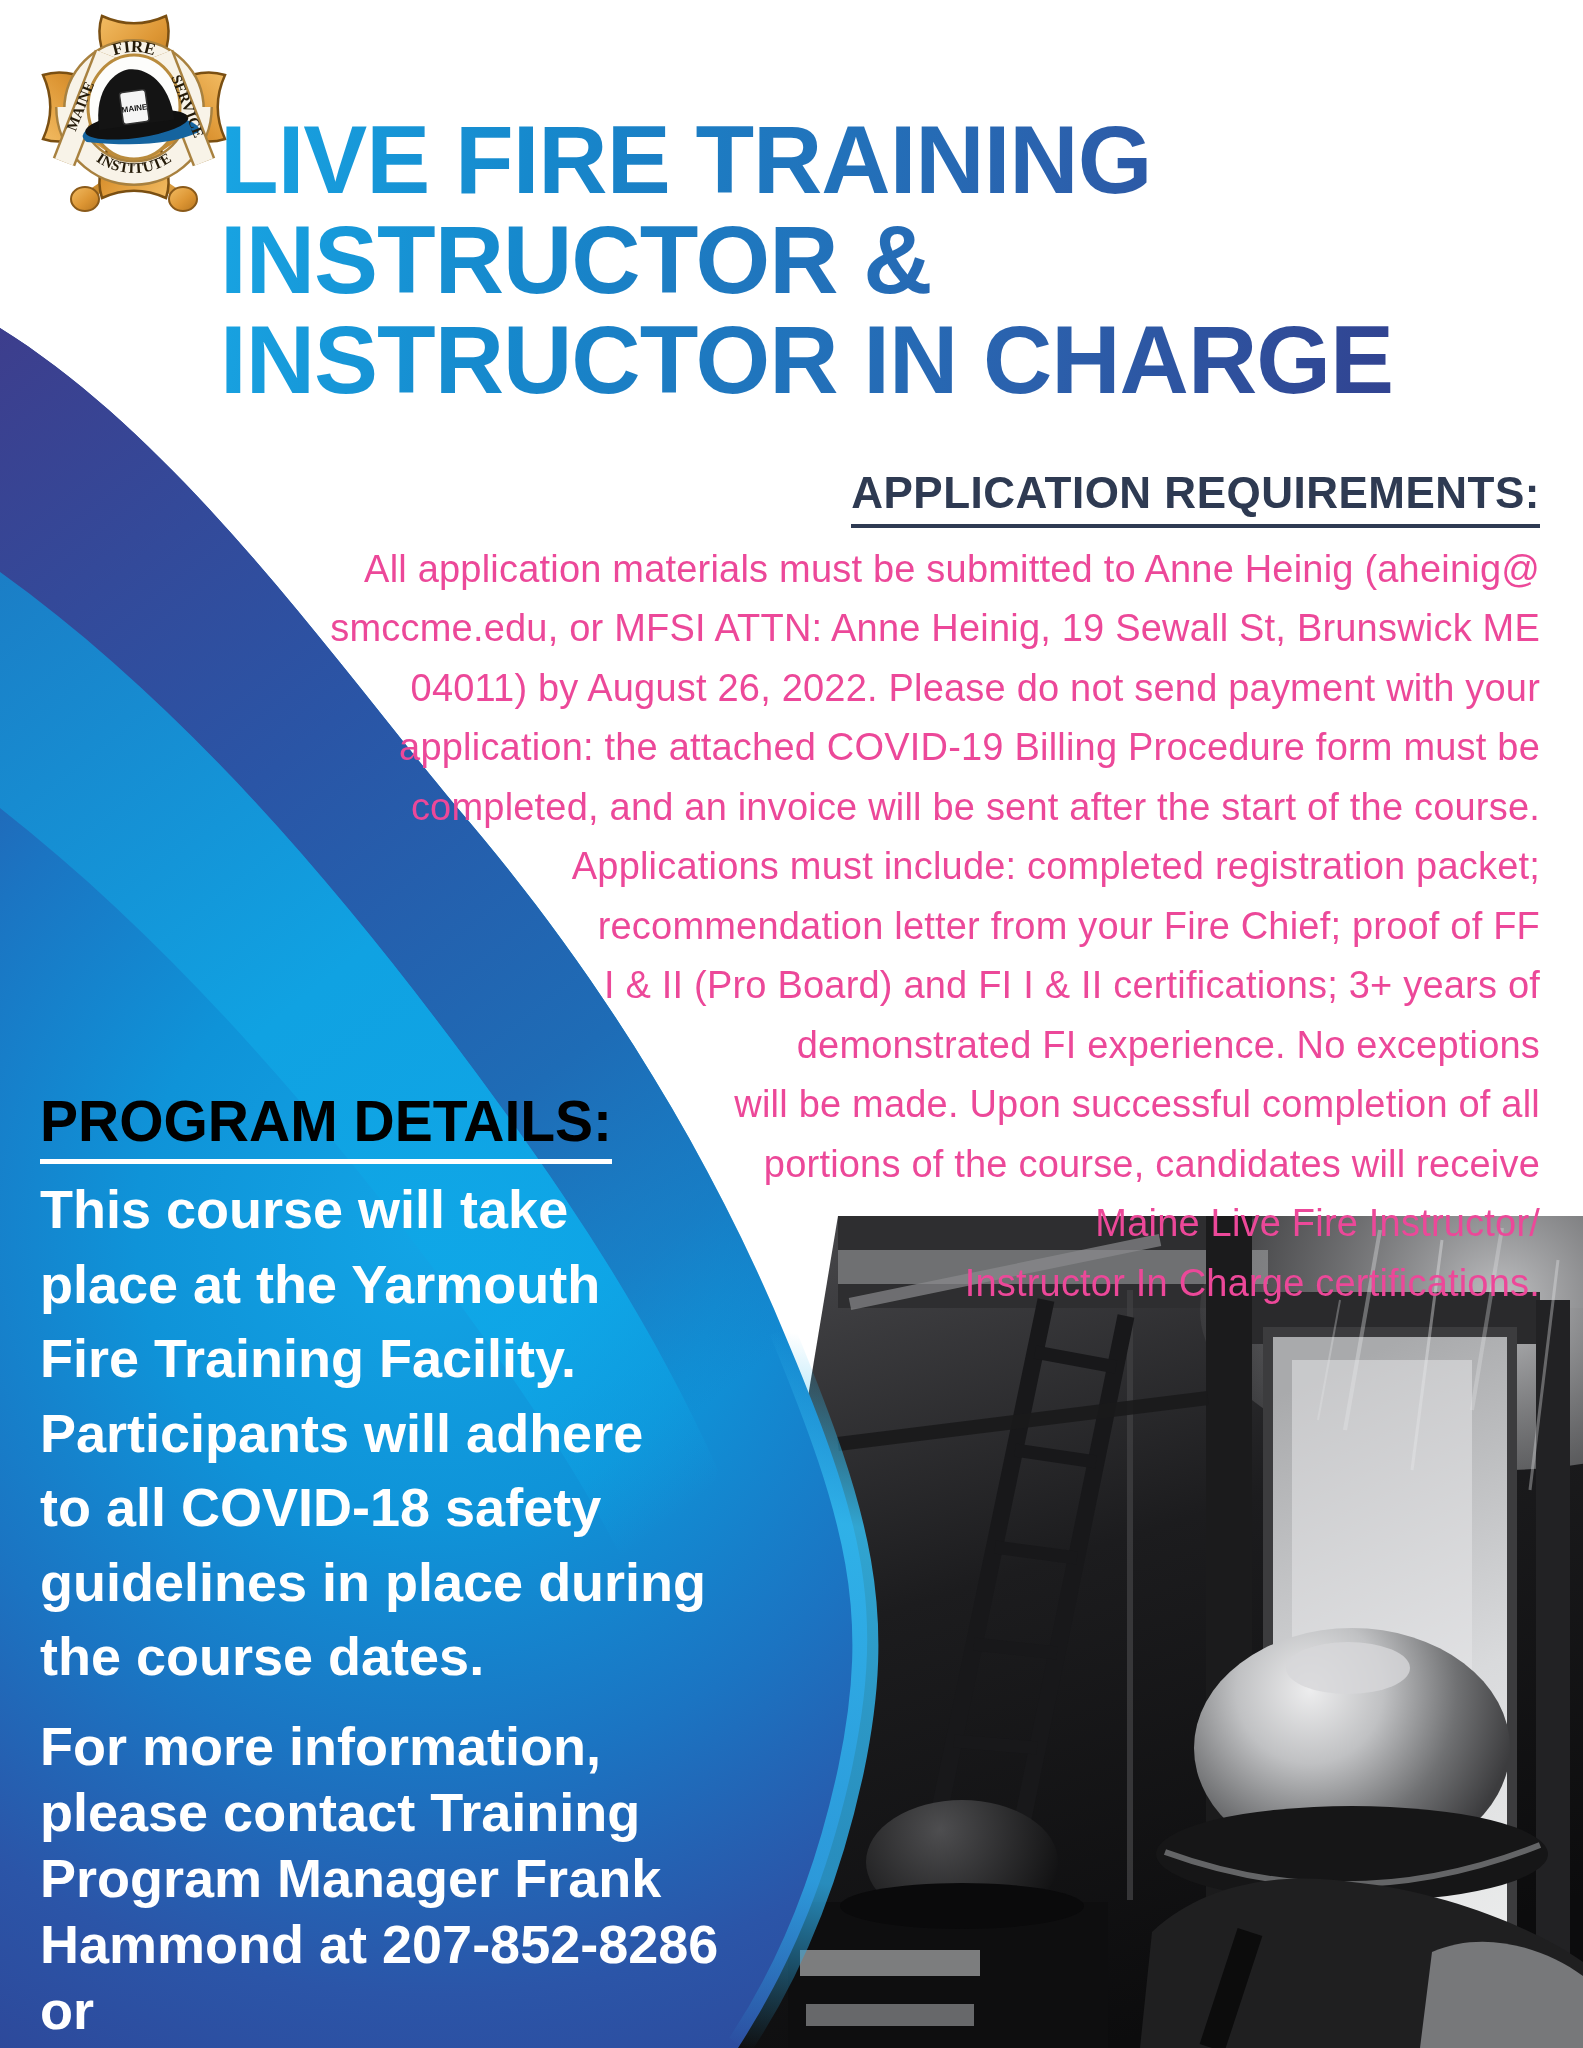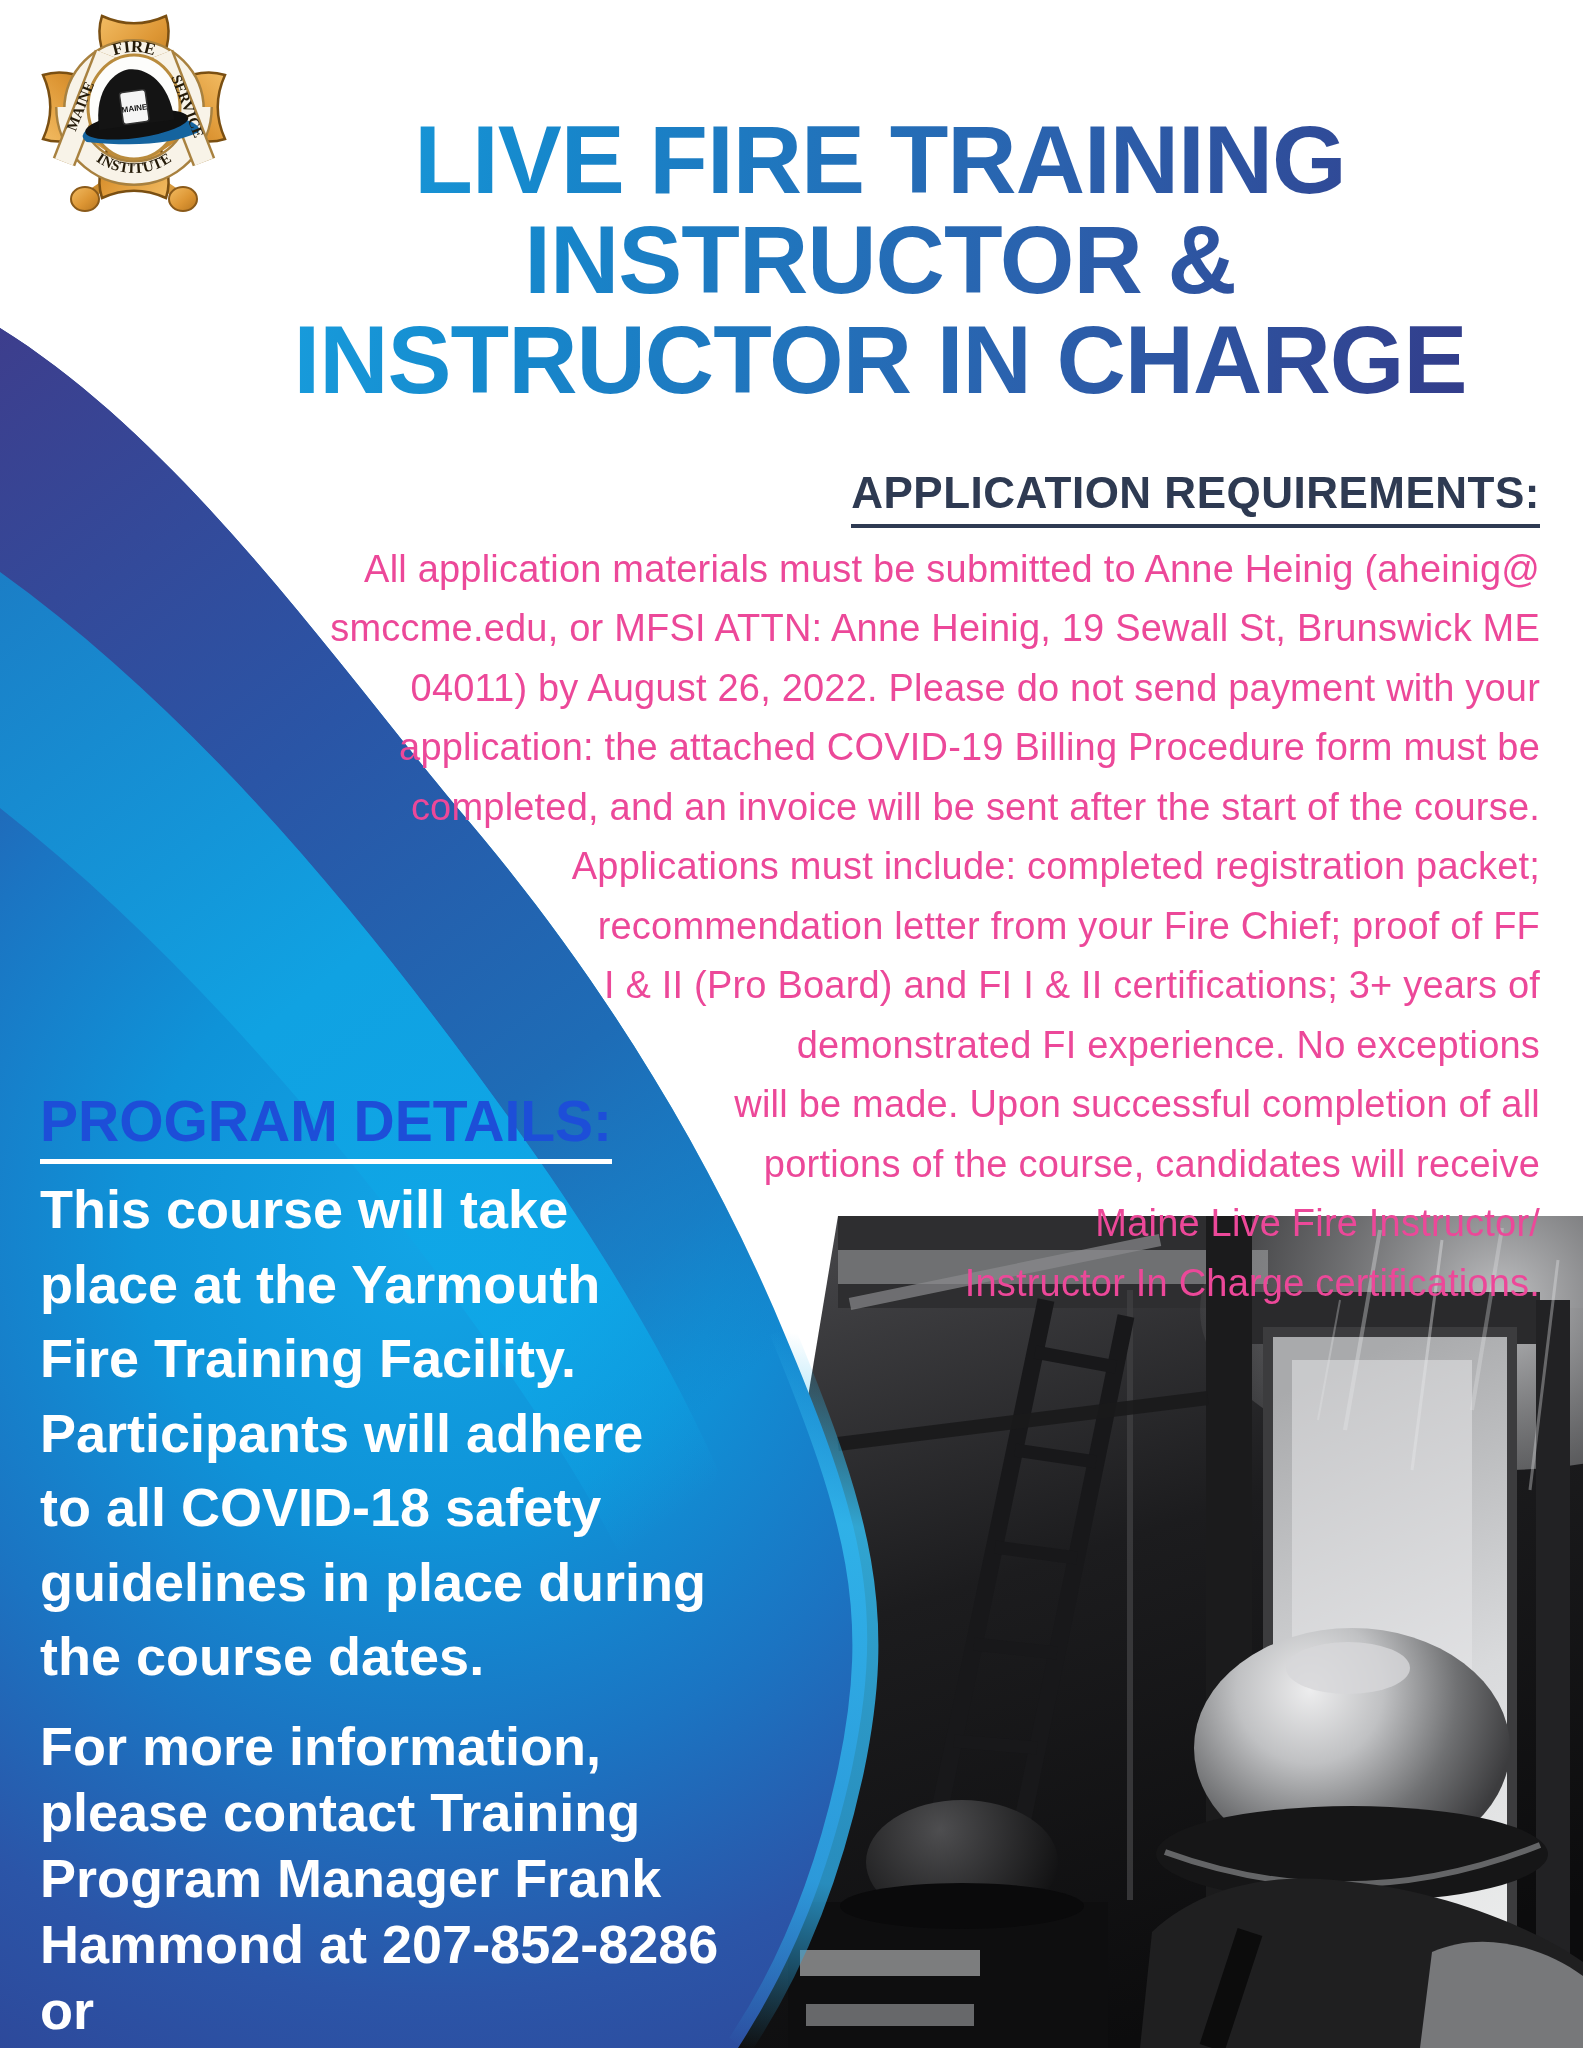--- a/index.html
+++ b/index.html
@@ -7,21 +7,21 @@
     width:1583px; height:2048px; position:relative; overflow:hidden;
     background:#ffffff;
     font-family:"Liberation Sans", sans-serif;
   }
   .bg { position:absolute; left:0; top:0; width:1583px; height:2048px; }
 
   .logo { position:absolute; left:34px; top:10px; width:200px; height:210px; }
 
   .title {
     position:absolute; top:46px; right:43px; width:1320px;
-    text-align:center; white-space:pre-line;
+    text-align:left; white-space:pre-line;
     font-weight:bold; font-size:96px; line-height:1.04; letter-spacing:-1px;
     color:#2b5fae;
   }
   @supports ((-webkit-background-clip:text) or (background-clip:text)) {
     .title {
       background:linear-gradient(100deg,#18a5e3 0%,#1688cc 24%,#2b61ad 62%,#333a88 97%);
       -webkit-background-clip:text; background-clip:text; color:transparent;
     }
   }
 
@@ -32,21 +32,21 @@
   }
   .app-req-body {
     position:absolute; top:540px; right:43px; width:1300px;
     text-align:right; white-space:pre-line;
     font-size:38px; line-height:1.565; letter-spacing:0.2px;
     color:#ec4899; font-weight:400;
   }
 
   .program-heading {
     position:absolute; left:40px; top:1088px;
-    font-size:57px; font-weight:bold; color:#1d4ed8;
+    font-size:57px; font-weight:bold; color:#000000;
     border-bottom:5px solid #ffffff; padding-bottom:5px; letter-spacing:0;
   }
   .program-body {
     position:absolute; left:40px; top:1172px; width:680px;
     font-size:54px; font-weight:bold; color:#ffffff;
     line-height:1.38; white-space:pre-line; letter-spacing:0;
   }
   .program-contact {
     position:absolute; left:40px; top:1714px; width:700px;
     font-size:54px; font-weight:bold; color:#ffffff;

